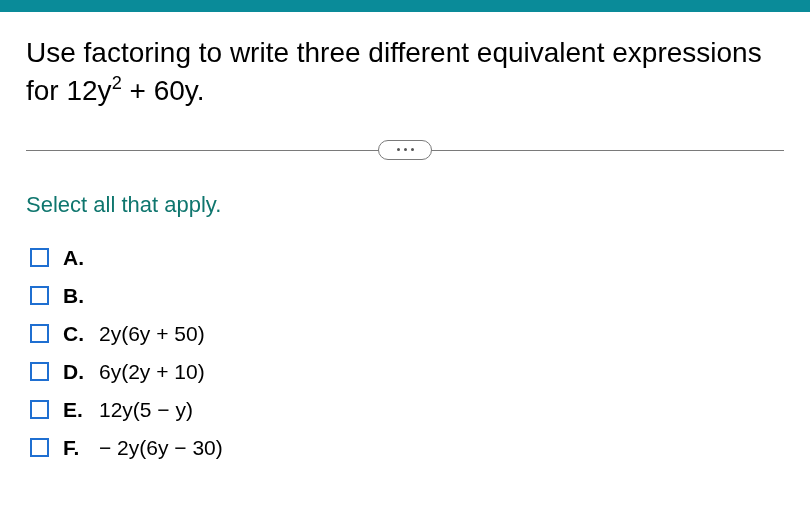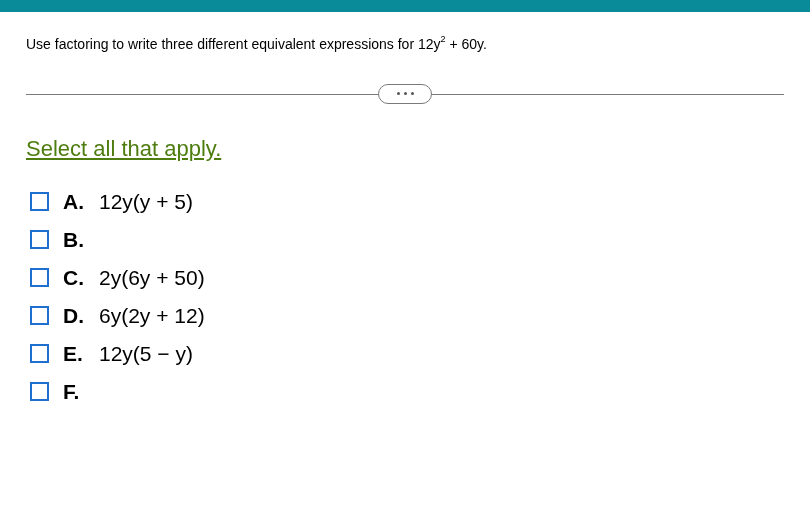--- a/index.html
+++ b/index.html
@@ -13,21 +13,21 @@
   .top-bar {
     width: 100%;
     height: 12px;
     background: #0a8b99;
   }
   .container {
     padding: 22px 26px 0 26px;
     position: relative;
   }
   .question {
-    font-size: 14px;
+    font-size: 28px;
     color: #000;
     line-height: 1.35;
     margin-bottom: 28px;
   }
   .question sup {
     font-size: 0.65em;
     vertical-align: super;
     position: relative;
     top: -1px;
   }
@@ -60,23 +60,22 @@
     gap: 4px;
     cursor: pointer;
   }
   .hr-pill .dot {
     width: 3px; height: 3px;
     border-radius: 50%;
     background: #555;
   }
   .instruction {
     font-size: 22px;
-    color: #4d7c0f;
+    color: #0f766e;
     margin-bottom: 28px;
-    text-decoration: underline;
   }
   .options {
     display: flex;
     flex-direction: column;
     gap: 14px;
     padding-left: 4px;
   }
   .option {
     display: flex;
     align-items: center;
@@ -119,40 +118,40 @@
       <span class="dot"></span>
     </div>
   </div>
 
   <div class="instruction">Select all that apply.</div>
 
   <div class="options">
     <div class="option">
       <div class="checkbox"></div>
       <span class="opt-letter">A.</span>
-      <span class="opt-text">12y(y + 5)</span>
     </div>
     <div class="option">
       <div class="checkbox"></div>
       <span class="opt-letter">B.</span>
     </div>
     <div class="option">
       <div class="checkbox"></div>
       <span class="opt-letter">C.</span>
       <span class="opt-text">2y(6y + 50)</span>
     </div>
     <div class="option">
       <div class="checkbox"></div>
       <span class="opt-letter">D.</span>
-      <span class="opt-text">6y(2y + 12)</span>
+      <span class="opt-text">6y(2y + 10)</span>
     </div>
     <div class="option">
       <div class="checkbox"></div>
       <span class="opt-letter">E.</span>
       <span class="opt-text">12y(5 − y)</span>
     </div>
     <div class="option">
       <div class="checkbox"></div>
       <span class="opt-letter">F.</span>
+      <span class="opt-text minus">− 2y(6y − 30)</span>
     </div>
   </div>
 
 </div>
 
 </body></html>

